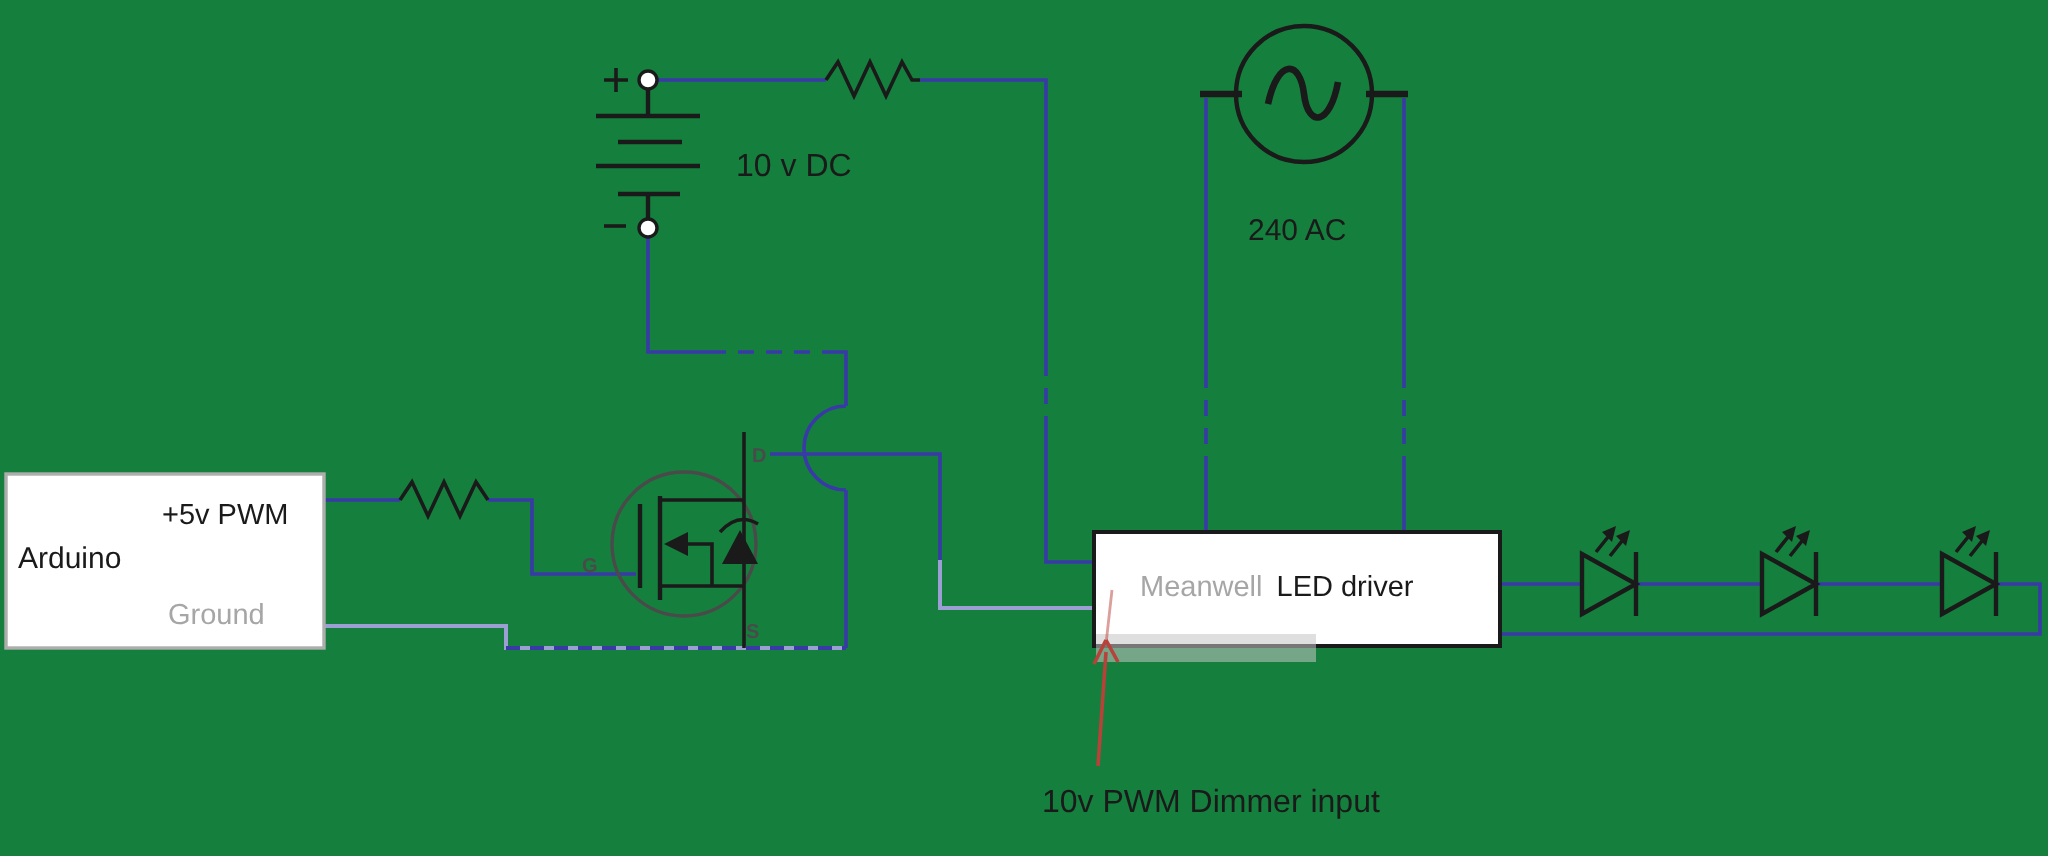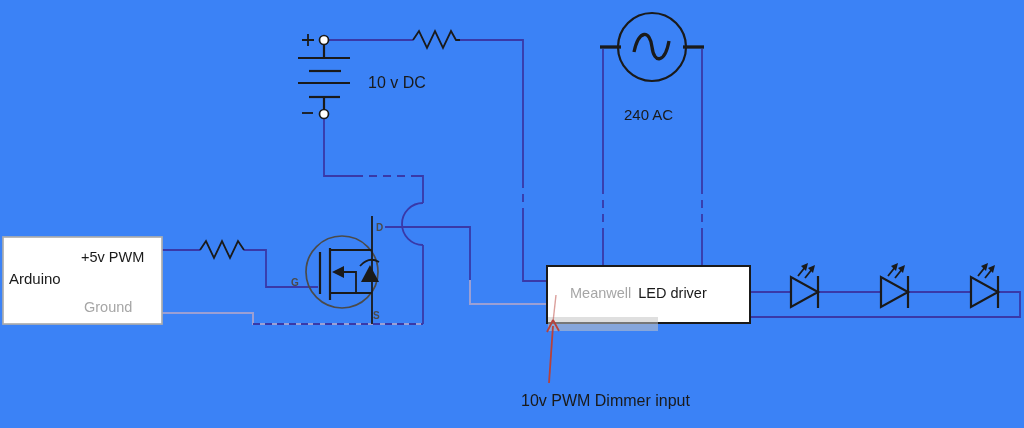--- a/index.html
+++ b/index.html
@@ -1,16 +1,16 @@
 <!DOCTYPE html>
 <html style="--wire: #3939a8; --wire-light: #9b9fd4; --ink: #1a1a1a; --mosfet-stroke: #4a4a4a; --muted-text: #a6a6a6; --arduino-border: #adadad; --annotation-red: #b8413a; --watermark-gray: #c4c4c4;"><head>
 <meta charset="utf-8">
 <style>
   html,body{margin:0;padding:0;background:#fff;}
-  .stage{position:relative;width:1024px;height:428px;background:#3b82f6;overflow:hidden;}
+  .stage{position:relative;width:1024px;height:428px;background:#15803d;overflow:hidden;}
   svg{display:block;}
   svg text{font-family:"Liberation Sans","DejaVu Sans",sans-serif;}
 
   
   .w      {fill:none;stroke:var(--wire);stroke-width:1.8;}
   .w-dash {fill:none;stroke:var(--wire);stroke-width:1.8;stroke-dasharray:8 6;}
   .w-bus  {fill:none;stroke:var(--wire);stroke-width:2;stroke-dasharray:7 5;}
   .w-light{fill:none;stroke:var(--wire-light);stroke-width:2;}
 
   

